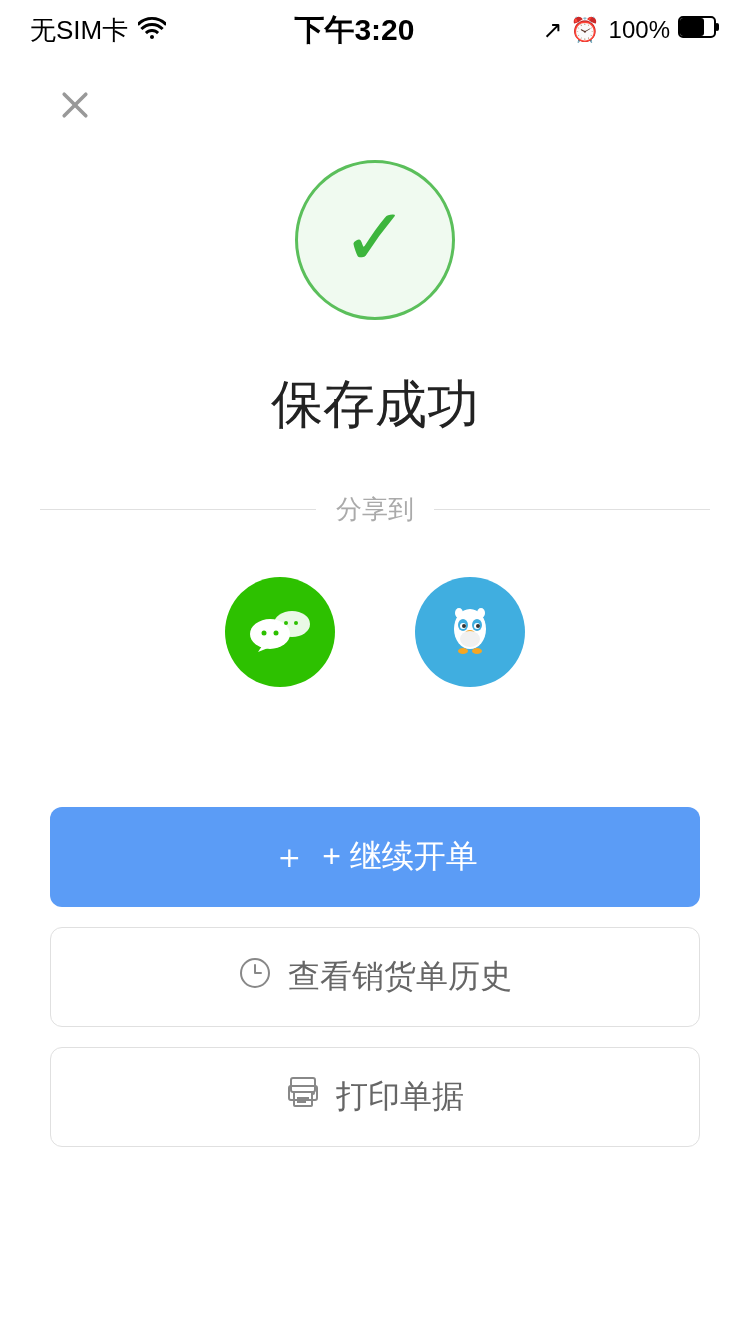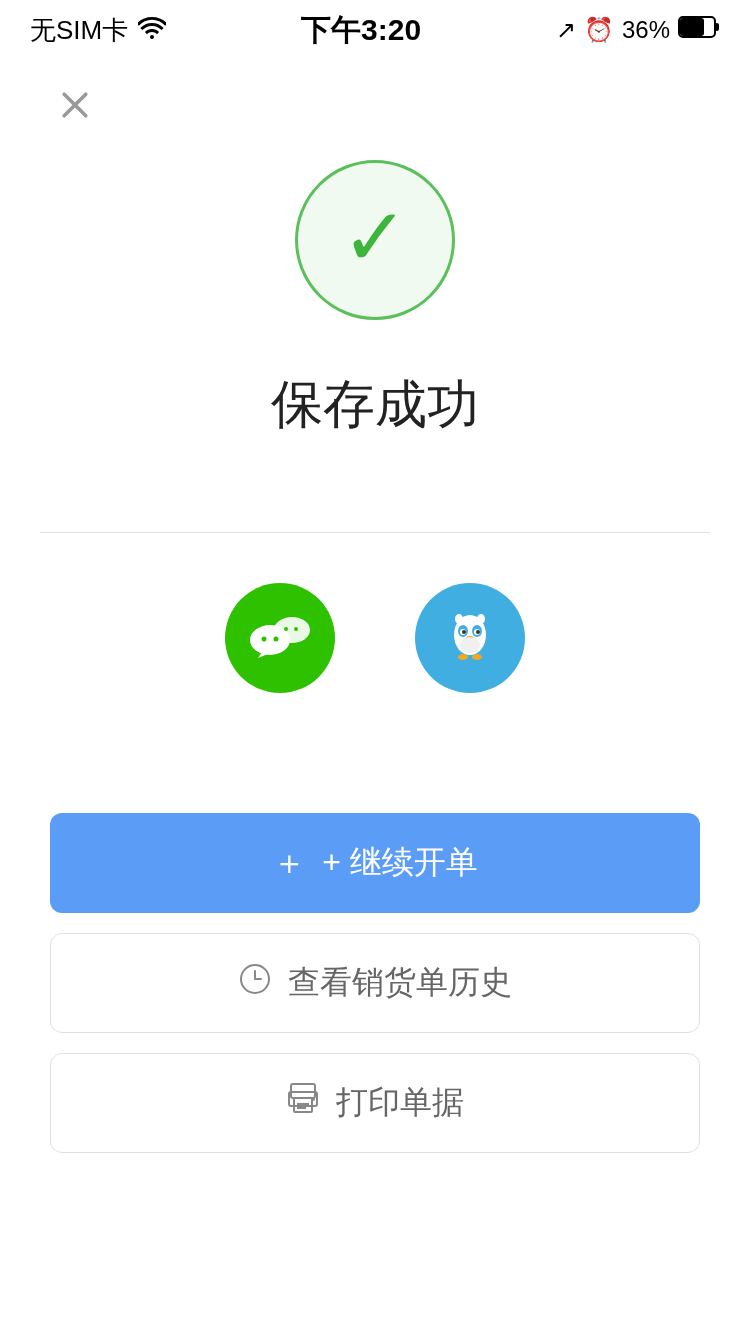--- a/index.html
+++ b/index.html
@@ -94,21 +94,21 @@
       font-size: 80px;
       line-height: 1;
       margin-top: -5px;
     }
 
     
     .success-title {
       font-size: 52px;
       font-weight: 500;
       color: #222;
-      margin-bottom: 92px;
+      margin-bottom: 52px;
     }
 
     
     .share-section {
       width: 100%;
       position: relative;
       margin-bottom: 50px;
     }
 
     .share-divider {
@@ -220,21 +220,21 @@
         <path d="M14 12c-2.8 0-5.3 1.2-7.1 3.1l2.1 2.1c1.3-1.3 3-2.1 5-2.1s3.7.8 5 2.1l2.1-2.1C19.3 13.2 16.8 12 14 12z" fill="#000"></path>
         <path d="M14 6C9.4 6 5.3 7.9 2.3 11L4.4 13.1C6.9 10.6 10.3 9 14 9s7.1 1.6 9.6 4.1L25.7 11C22.7 7.9 18.6 6 14 6z" fill="#000"></path>
         <path d="M14 0C7.8 0 2.3 2.6-1.3 6.7l2.1 2.1C4.3 4.9 8.9 2.7 14 2.7s9.7 2.2 13.2 6.1l2.1-2.1C25.7 2.6 20.2 0 14 0z" fill="#000"></path>
       </svg>
     </span>
   </div>
   <div class="status-center">下午3:20</div>
   <div class="status-right">
     <span>↗</span>
     <span>⏰</span>
-    <span>36%</span>
+    <span>100%</span>
     <span>
       <svg width="42" height="22" viewBox="0 0 42 22">
         <rect x="1" y="1" width="36" height="20" rx="4" ry="4" fill="none" stroke="#000" stroke-width="2"></rect>
         <rect x="37" y="7" width="4" height="8" rx="2" fill="#000"></rect>
         <rect x="2" y="2" width="24" height="18" rx="3" fill="#000"></rect>
       </svg>
     </span>
   </div>
 </div>
 
@@ -249,20 +249,21 @@
 
   <div class="success-circle">
     <span class="checkmark">✓</span>
   </div>
 
   <div class="success-title">保存成功</div>
 
   <div class="share-section">
     <div class="share-divider">
       <div class="divider-line"></div>
+      <span class="share-label">分享到</span>
       <div class="divider-line"></div>
     </div>
 
     <div class="share-icons">
 
       <button class="share-icon-btn wechat-btn" aria-label="分享到微信">
         <svg class="wechat-svg" viewBox="0 0 68 68" fill="none">
 
           <ellipse cx="24" cy="36" rx="20" ry="15" fill="white"></ellipse>
           <ellipse cx="46" cy="26" rx="18" ry="13" fill="white" opacity="0.9"></ellipse>

